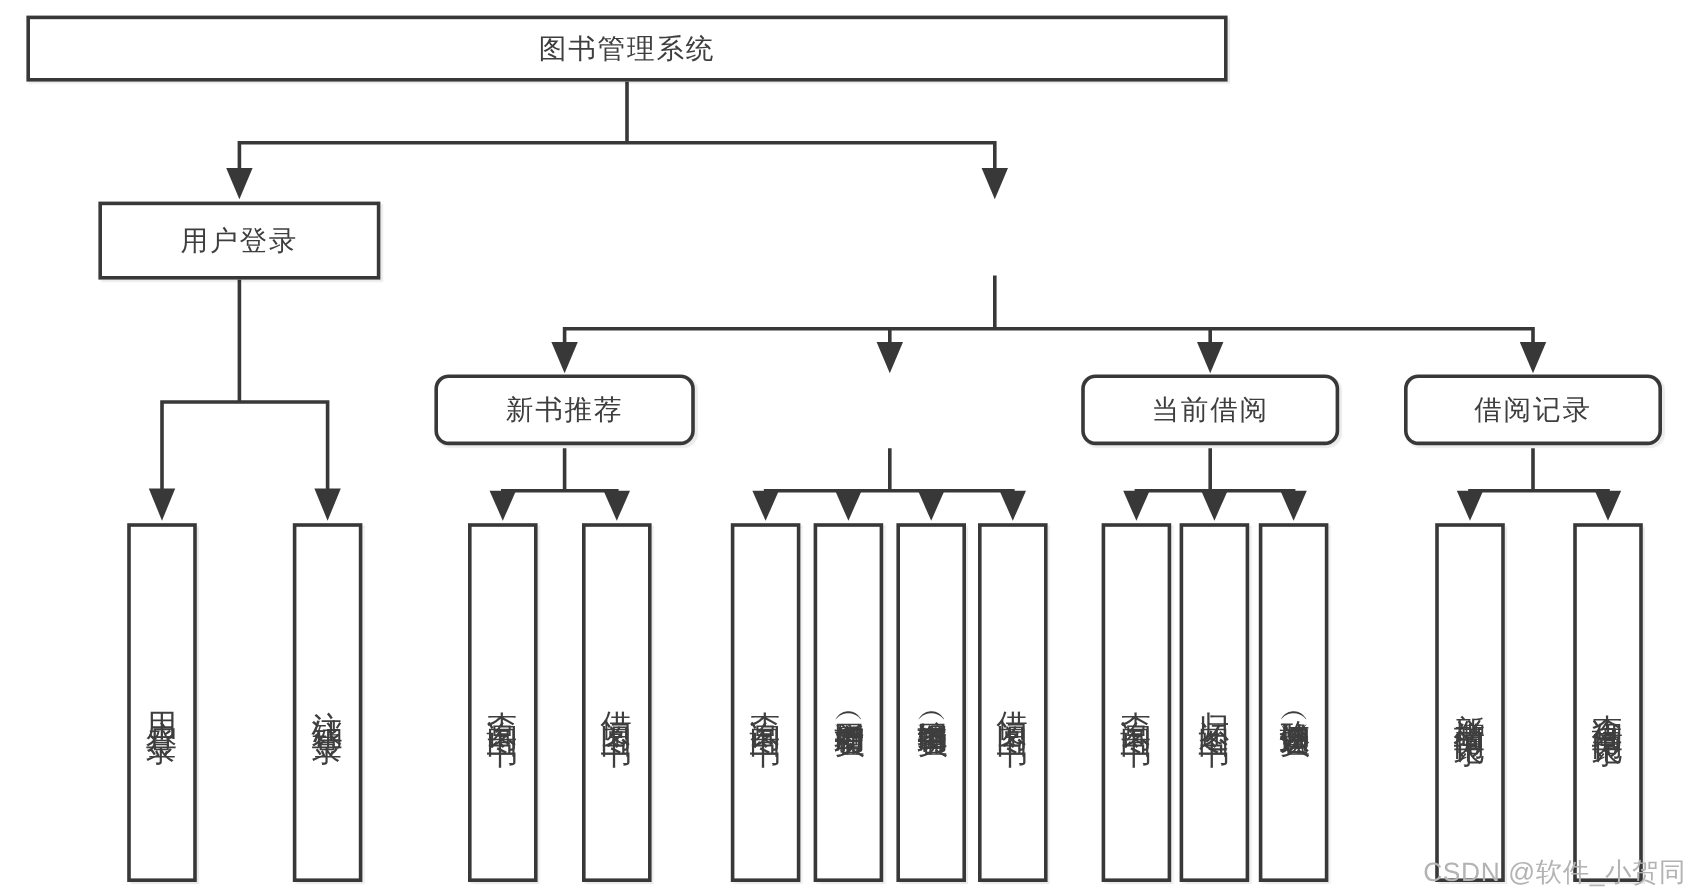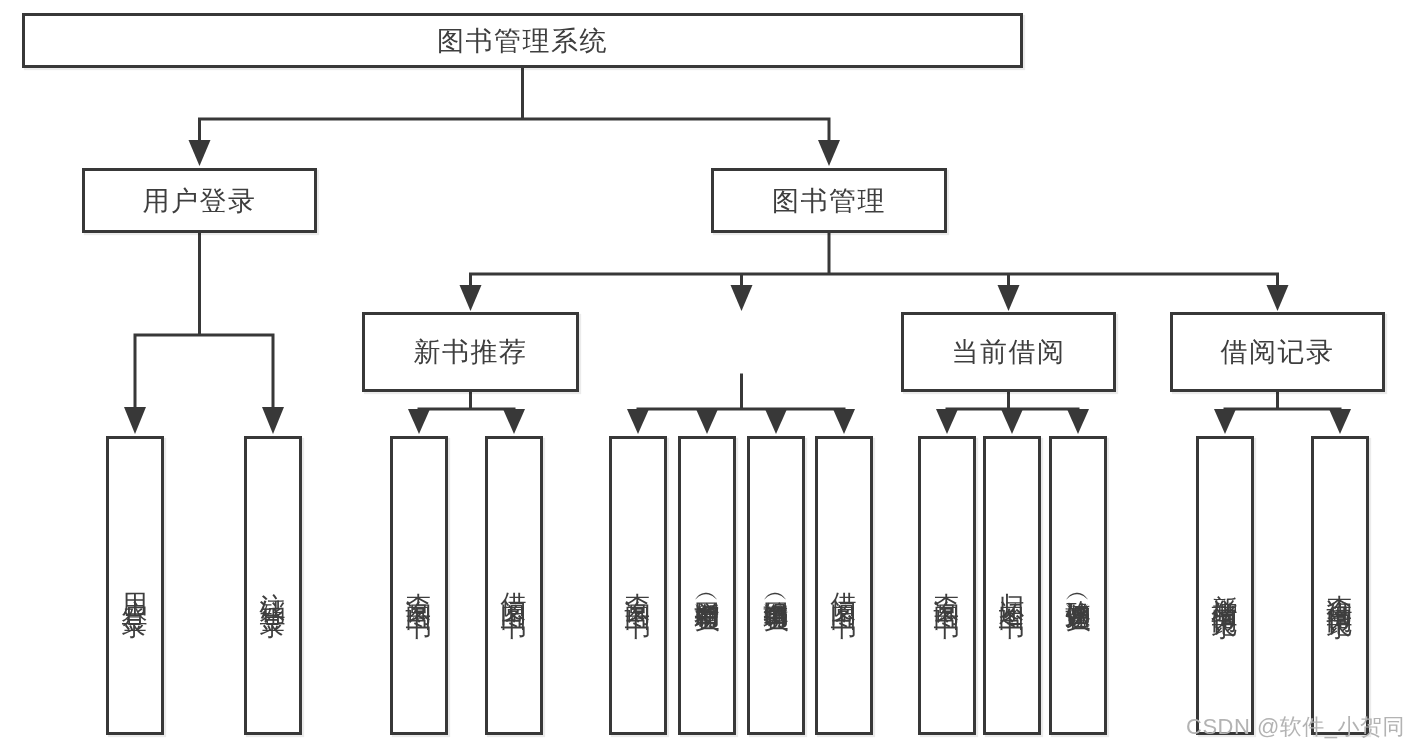--- a/index.html
+++ b/index.html
@@ -6,25 +6,25 @@
   .canvas{
     position:relative;width:1405px;height:747px;background:#ffffff;
     font-family:"Liberation Sans",sans-serif;overflow:hidden;color:#3e3e3e;
   }
   svg.connectors{position:absolute;left:0;top:0;width:1405px;height:747px;}
   .box{
     position:absolute;background:#ffffff;border:3px solid #383838;box-sizing:border-box;
     display:flex;align-items:center;justify-content:center;
     box-shadow:2px 2px 1px rgba(0,0,0,0.08);
   }
-  .hlabel{font-size:27px;letter-spacing:1.5px;color:#3e3e3e;white-space:nowrap;}
+  .hlabel{font-size:23px;letter-spacing:1.5px;color:#3e3e3e;white-space:nowrap;}
   .root{left:22px;top:13px;width:1001px;height:55px;}
   .l2-left{left:82px;top:168px;width:235px;height:65px;}
   .l2-right{left:711px;top:168px;width:236px;height:65px;}
-  .l3{top:312px;height:80px;}
+  .l3{top:312px;height:59px;border-radius:12px;}
   .l3-1{left:362px;width:217px;}
   .l3-2{left:633px;width:217px;}
   .l3-3{left:901px;width:215px;}
   .l3-4{left:1170px;width:215px;}
   .leaf{top:436px;width:58px;height:299px;}
   .vtext{
     writing-mode:vertical-rl;text-orientation:mixed;
     font-size:26px;line-height:1;letter-spacing:7px;color:#3e3e3e;white-space:nowrap;
   }
   .vtext.mid{letter-spacing:4px;}
@@ -82,23 +82,20 @@
     <polygon class="arrow" points="1329,409 1351,409 1340,434"></polygon>
   </svg>
 
   <div class="box root">
     <span class="hlabel">图书管理系统</span>
   </div>
 
   <div class="box l2-left">
     <span class="hlabel">用户登录</span>
   </div>
-  <div class="box l2-right">
-    <span class="hlabel">图书管理</span>
-  </div>
 
   <div class="box l3 l3-1">
     <span class="hlabel">新书推荐</span>
   </div>
   <div class="box l3 l3-4">
     <span class="hlabel">借阅记录</span>
   </div>
   <div class="box l3 l3-3">
     <span class="hlabel">当前借阅</span>
   </div>

